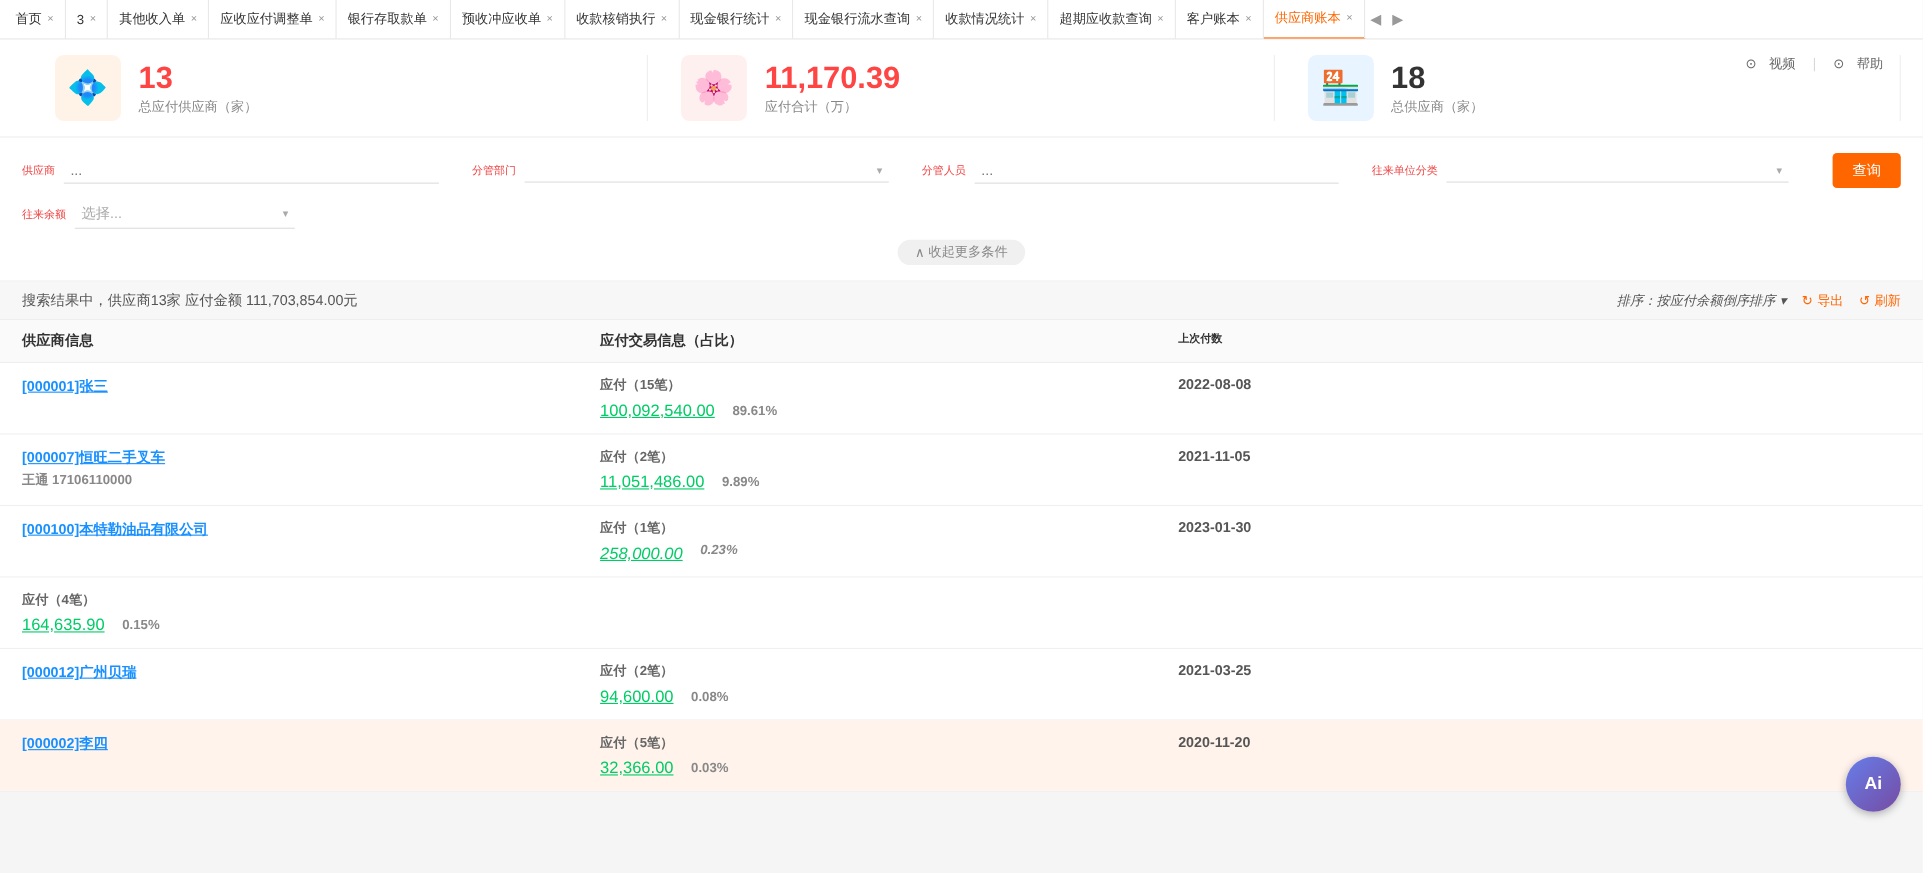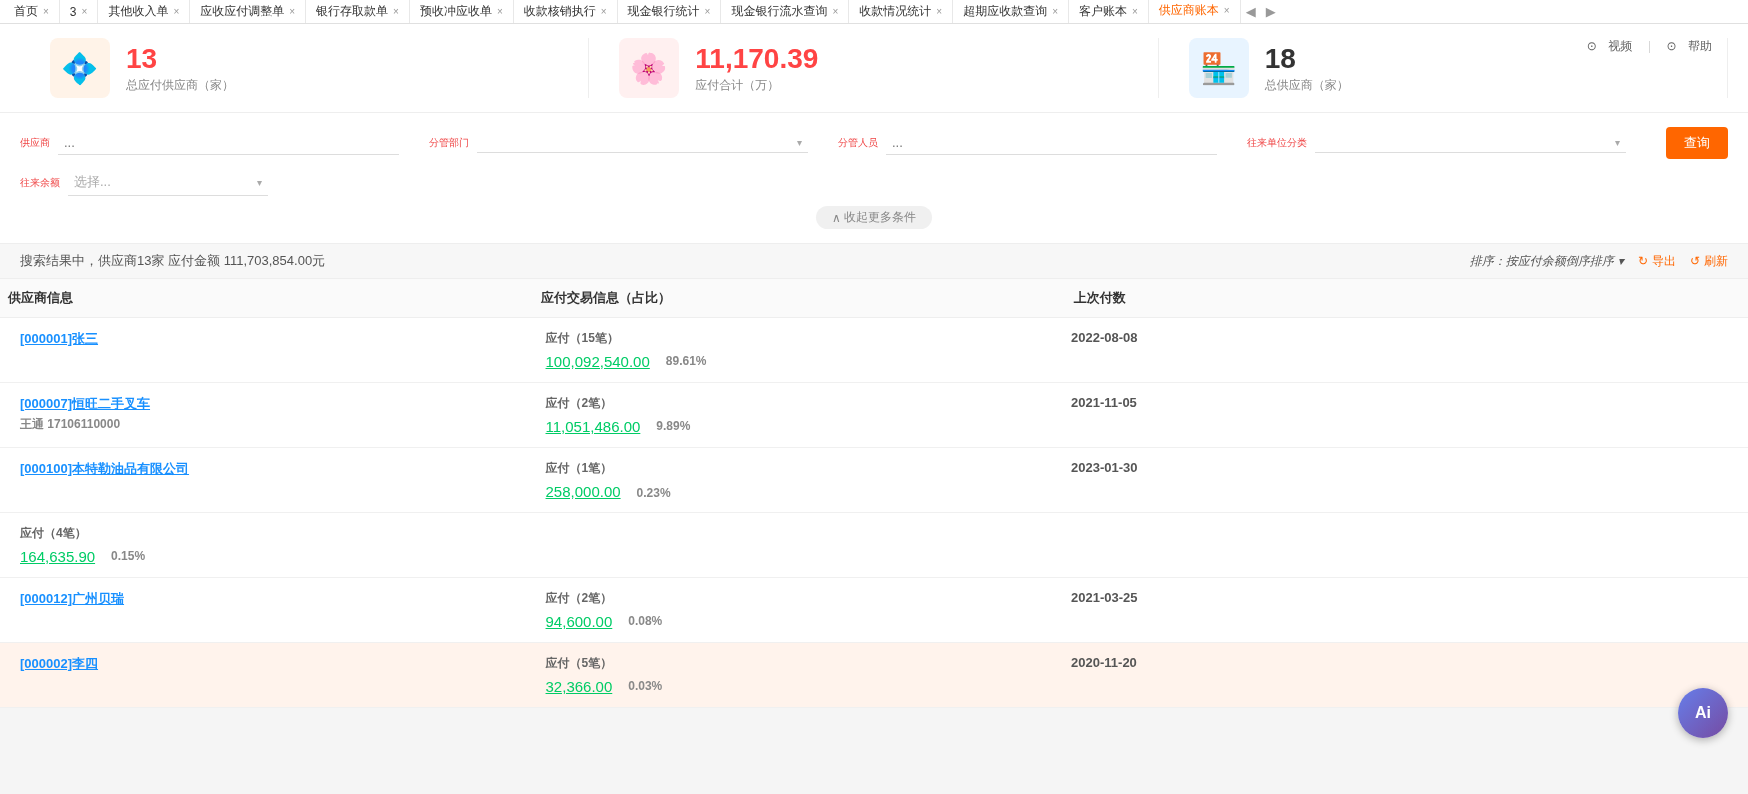--- a/index.html
+++ b/index.html
@@ -4,21 +4,21 @@
   <style>
     * { box-sizing: border-box; margin: 0; padding: 0; font-family: 'Microsoft YaHei', Arial, sans-serif; }
     body { background: #f5f5f5; font-size: 13px; color: #333; }
 
     
     .top-nav {
       background: #fff;
       border-bottom: 1px solid #e0e0e0;
       display: flex;
       align-items: center;
-      height: 24px;
+      height: 36px;
       overflow: hidden;
       padding: 0 4px;
     }
     .nav-tab {
       display: inline-flex;
       align-items: center;
       padding: 0 10px;
       height: 36px;
       font-size: 12px;
       color: #333;
@@ -207,27 +207,27 @@
       color: #ff6600;
     }
 
     
     .data-table {
       background: #fff;
       width: 100%;
     }
     .table-header {
       display: flex;
-      padding: 10px 8px;
+      padding: 10px 20px;
       border-bottom: 1px solid #eee;
       background: #fafafa;
     }
     .col-supplier { flex: 2; font-weight: 600; font-size: 13px; color: #333; }
     .col-payable { flex: 2; font-weight: 600; font-size: 13px; color: #333; }
-    .col-lastpay { flex: 1.5; font-weight: 600; font-size: 13px; color: #333; }
+    .col-lastpay { flex: 1.5; font-weight: 600; font-size: 10px; color: #333; }
     .col-extra { flex: 1; font-weight: 600; font-size: 13px; color: #333; }
 
     .table-row {
       display: flex;
       padding: 12px 20px;
       border-bottom: 1px solid #f0f0f0;
       align-items: flex-start;
     }
     .table-row.highlighted { background: #fff3ec; }
 
@@ -467,21 +467,21 @@
     <div class="col-lastpay row-lastpay">2021-11-05</div>
     <div class="col-extra"></div>
   </div>
 
   <div class="table-row">
     <div class="col-supplier row-supplier-info">
       <div class="supplier-link">[000100]本特勒油品有限公司</div>
     </div>
     <div class="col-payable row-payable-info">
       <div class="pay-label">应付（1笔）</div>
-      <div style="display:flex; align-items:flex-end; margin-top:4px;">
+      <div style="display:flex; align-items:flex-start; margin-top:4px;font-style:italic;">
         <div class="pay-amount">258,000.00</div>
         <span class="pay-percent">0.23%</span>
       </div>
     </div>
     <div class="col-lastpay row-lastpay">2023-01-30</div>
     <div class="col-extra"></div>
   </div>
 
   <div class="table-row">
     <div class="col-payable row-payable-info">

